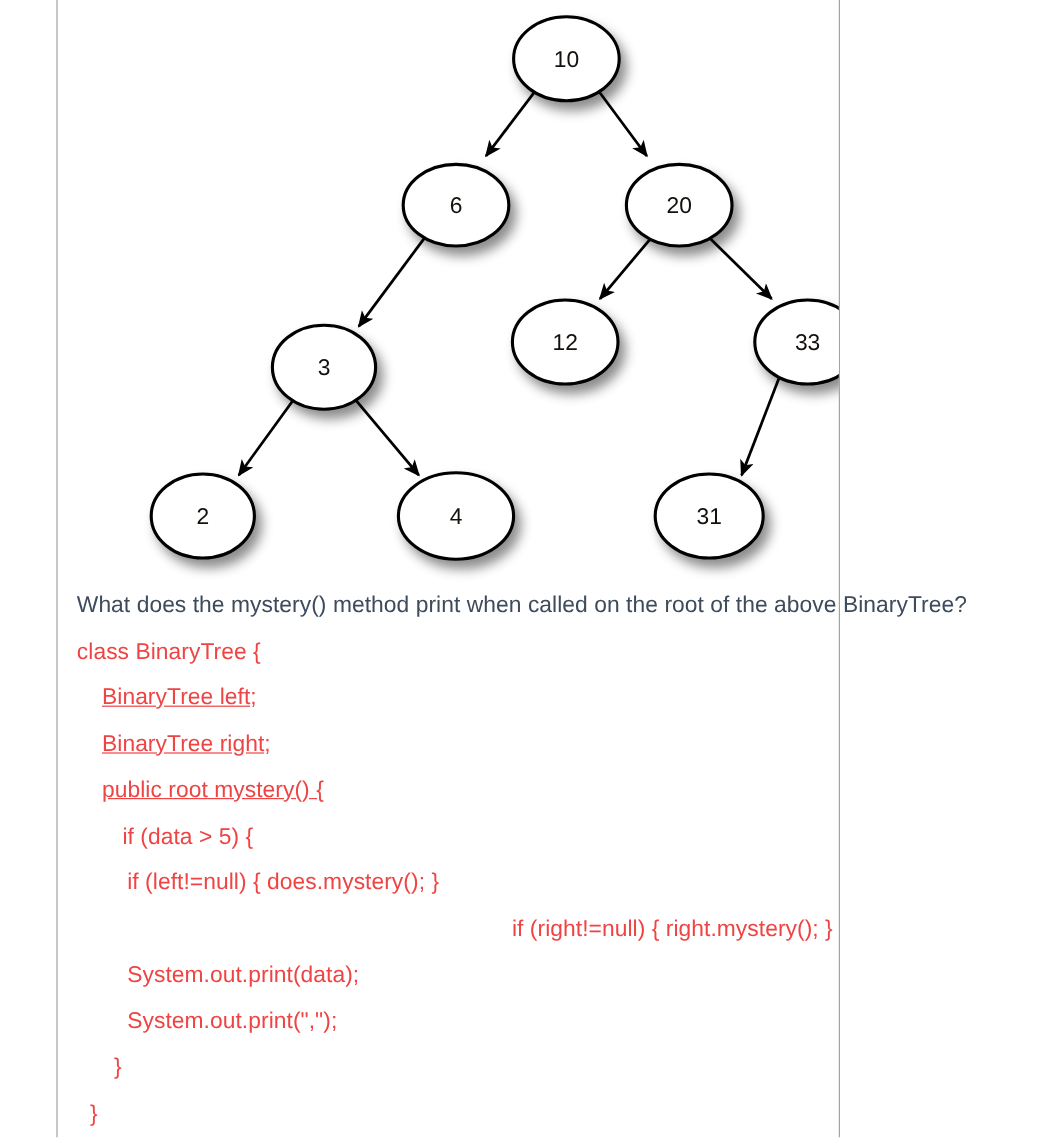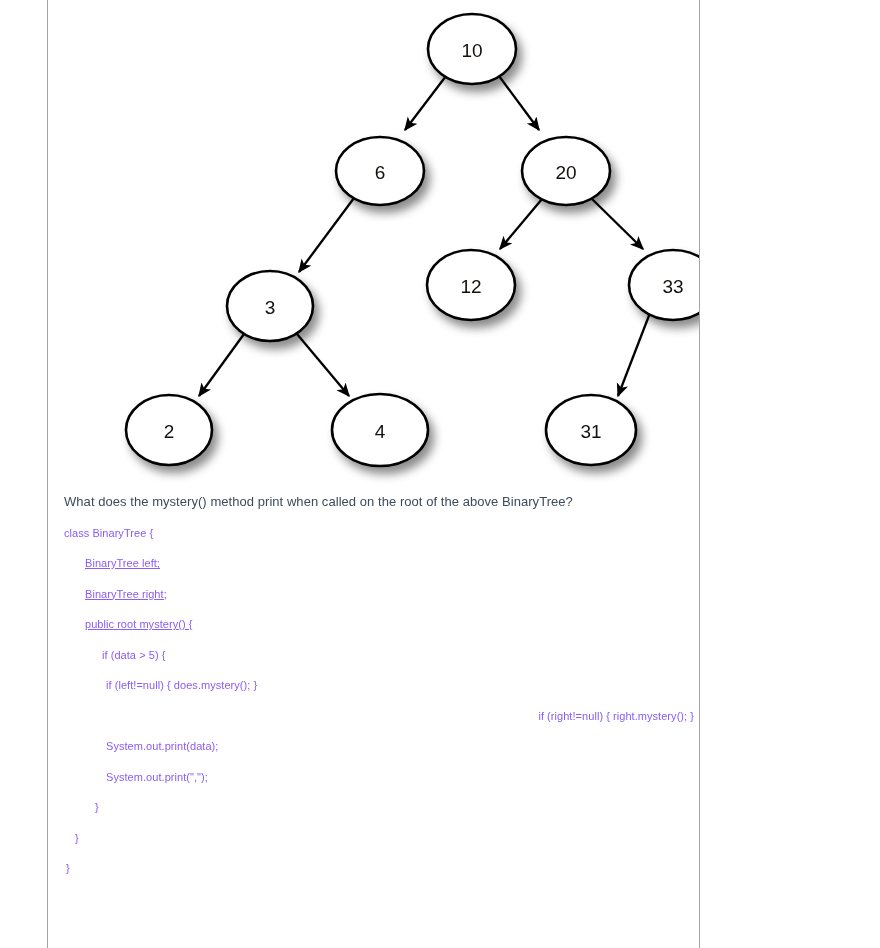--- a/index.html
+++ b/index.html
@@ -65,29 +65,29 @@
     top: 495px;
     width: 630px;
     color: #3d4b5c;
     font-size: 13.6px;
   }
   .q-line {
     line-height: 1;
     margin: 0 0 19.5px 0;
     white-space: pre;
     color: #3d4b5c;
-    font-size: 13px;
+    font-size: 19px;
     letter-spacing: 0.05px;
   }
   .code-line {
     line-height: 1;
     margin: 0 0 19.5px 0;
     white-space: pre;
-    color: #8b5cf6;
-    font-size: 11px;
+    color: #ef4444;
+    font-size: 19px;
     letter-spacing: 0.05px;
   }
   .ind-0 { padding-left: 0px; }
   .ind-1 { padding-left: 17px; }
   .ind-2 { padding-left: 21px; text-decoration: underline; }
   .ind-3 { padding-left: 38px; }
   .ind-c1 { padding-left: 28px; }
 </style>
 </head>
 <body>

